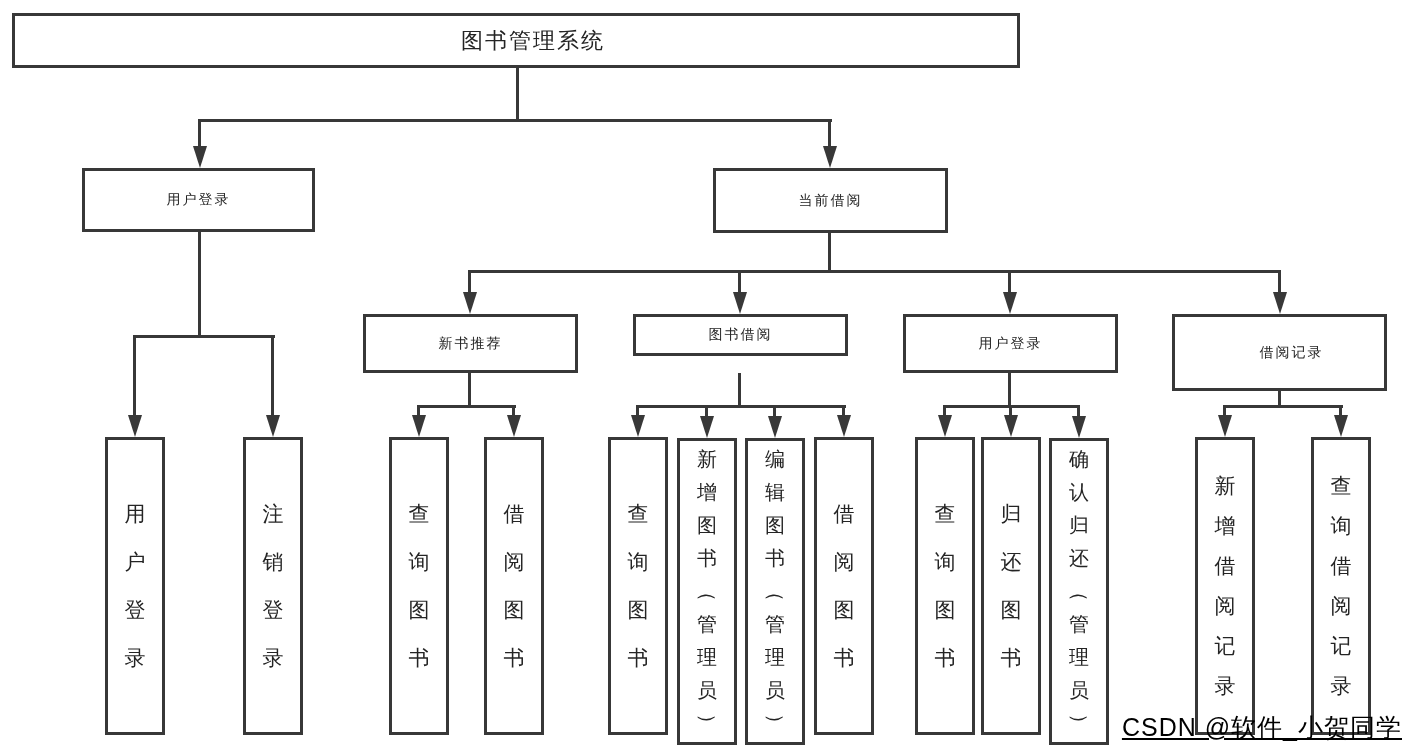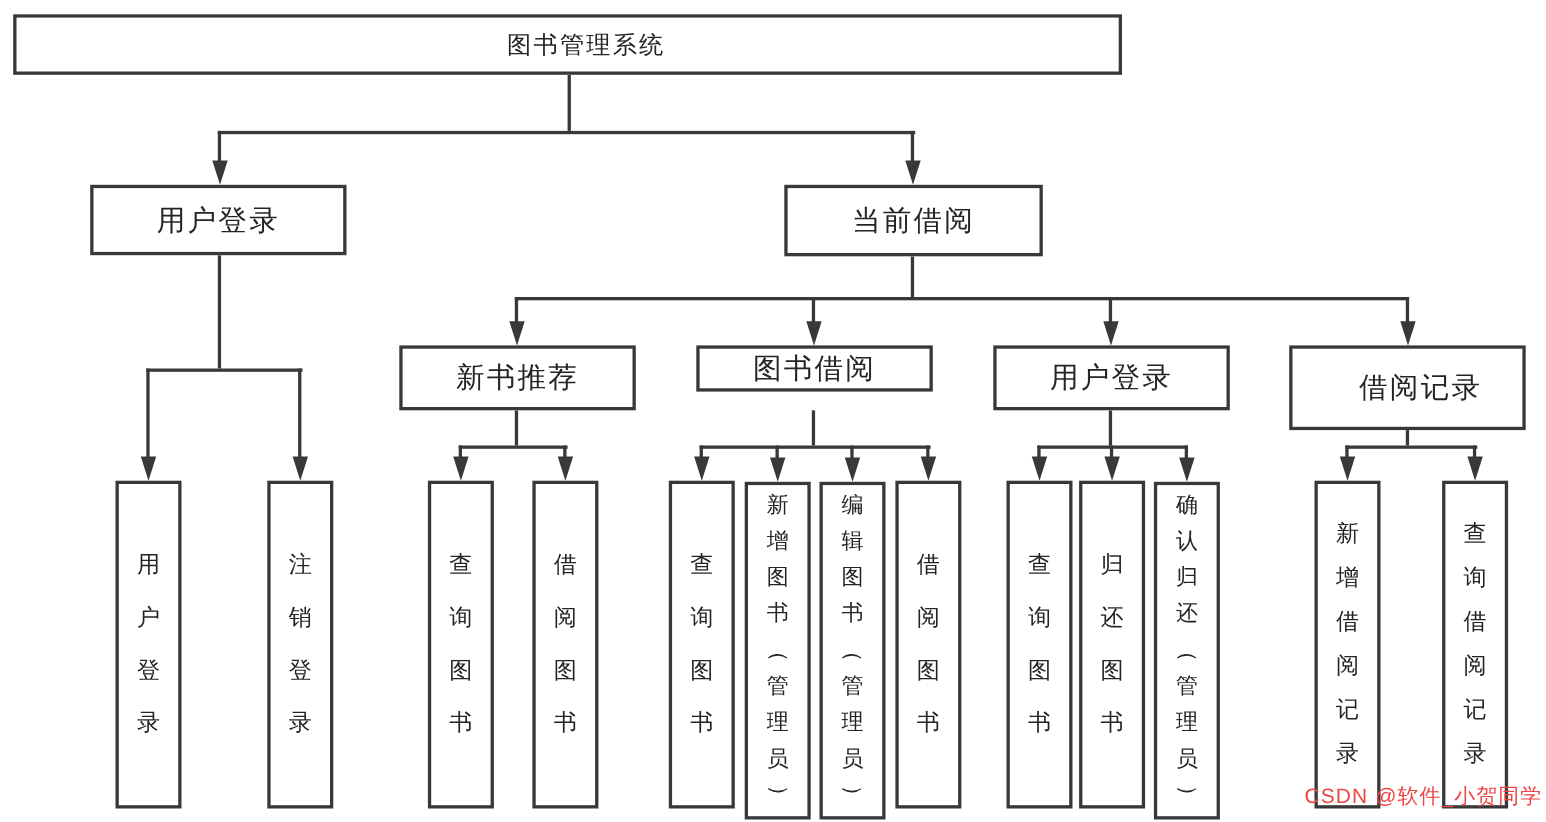--- a/index.html
+++ b/index.html
@@ -2,42 +2,42 @@
 <html><head>
 <meta charset="utf-8">
 <style>
   * { margin:0; padding:0; box-sizing:border-box; }
   html,body { width:1405px; height:747px; background:#ffffff; overflow:hidden;
     font-family:"Liberation Sans", sans-serif; }
   .stage { position:absolute; left:0; top:0; width:1405px; height:747px; }
 
   .node { position:absolute; background:#fff; border:3px solid #383838;
     display:flex; align-items:center; justify-content:center; color:#242424; }
-  .node .label { font-size:26px; letter-spacing:2px; white-space:nowrap; }
+  .node .label { font-size:14px; letter-spacing:2px; white-space:nowrap; }
   .root .label { font-size:22px;margin-left:34px; }
 
   
   .vbox { flex-direction:column; }
   .vtext { display:flex; flex-direction:column; align-items:center; justify-content:center; width:100%; }
   .vtext span { display:block; width:100%; text-align:center; font-size:21px; }
   .vtext.loose span { height:48px; line-height:48px; }
   .vtext.mid   span { height:40px; line-height:40px; }
   .vtext.tight span { height:33px; line-height:33px; font-size:20px; }
   .vtext span.rot { transform:rotate(90deg); }
 
   
   .vline, .hline { position:absolute; background:#383838; }
   .vline { width:3px; }
   .hline { height:3px; }
   .arrow { position:absolute; width:0; height:0;
     border-left:7px solid transparent; border-right:7px solid transparent;
     border-top:22px solid #383838; }
 
-  .watermark { position:absolute; top:711px; right:3px; color:#ef4444;
-    font-size:19px; letter-spacing:1px; z-index:5; white-space:nowrap; }
+  .watermark { position:absolute; top:711px; right:3px; color:#000000;
+    font-size:25px; letter-spacing:1px; z-index:5; white-space:nowrap;text-decoration:underline; }
 </style>
 </head>
 <body>
 
 <div class="stage">
 
   <div class="vline" style="left:516px;top:68px;height:51px;"></div>
   <div class="hline" style="left:198px;top:119px;width:634px;"></div>
   <div class="vline" style="left:198px;top:119px;height:29px;"></div>
   <div class="arrow" style="left:193px;top:146px;"></div>

